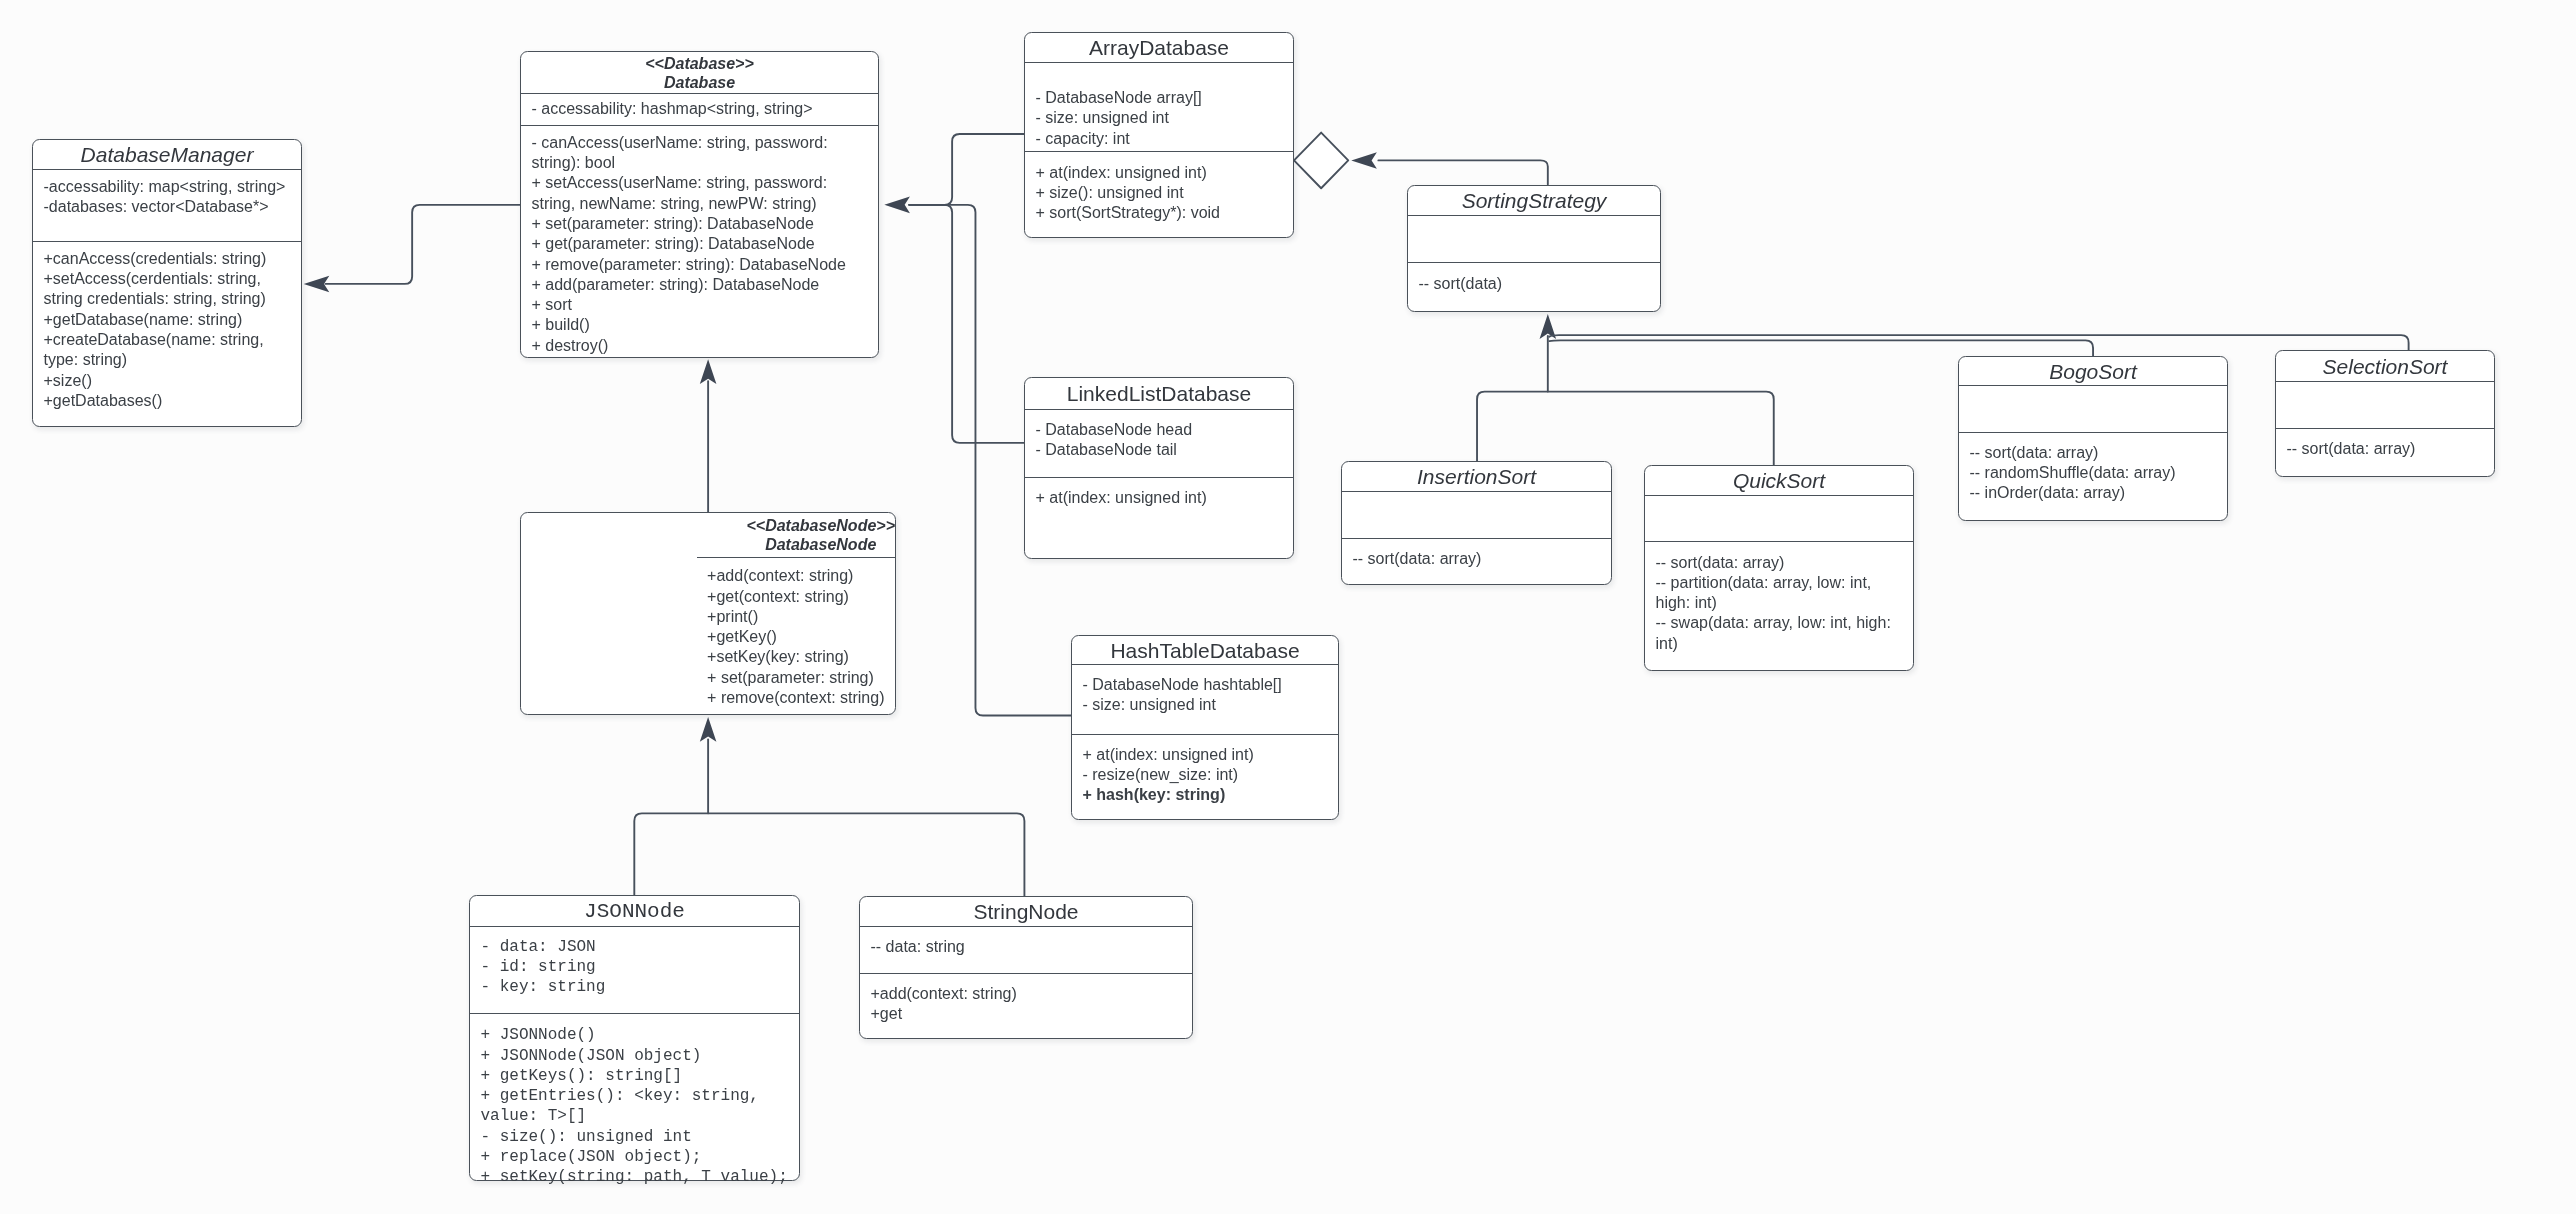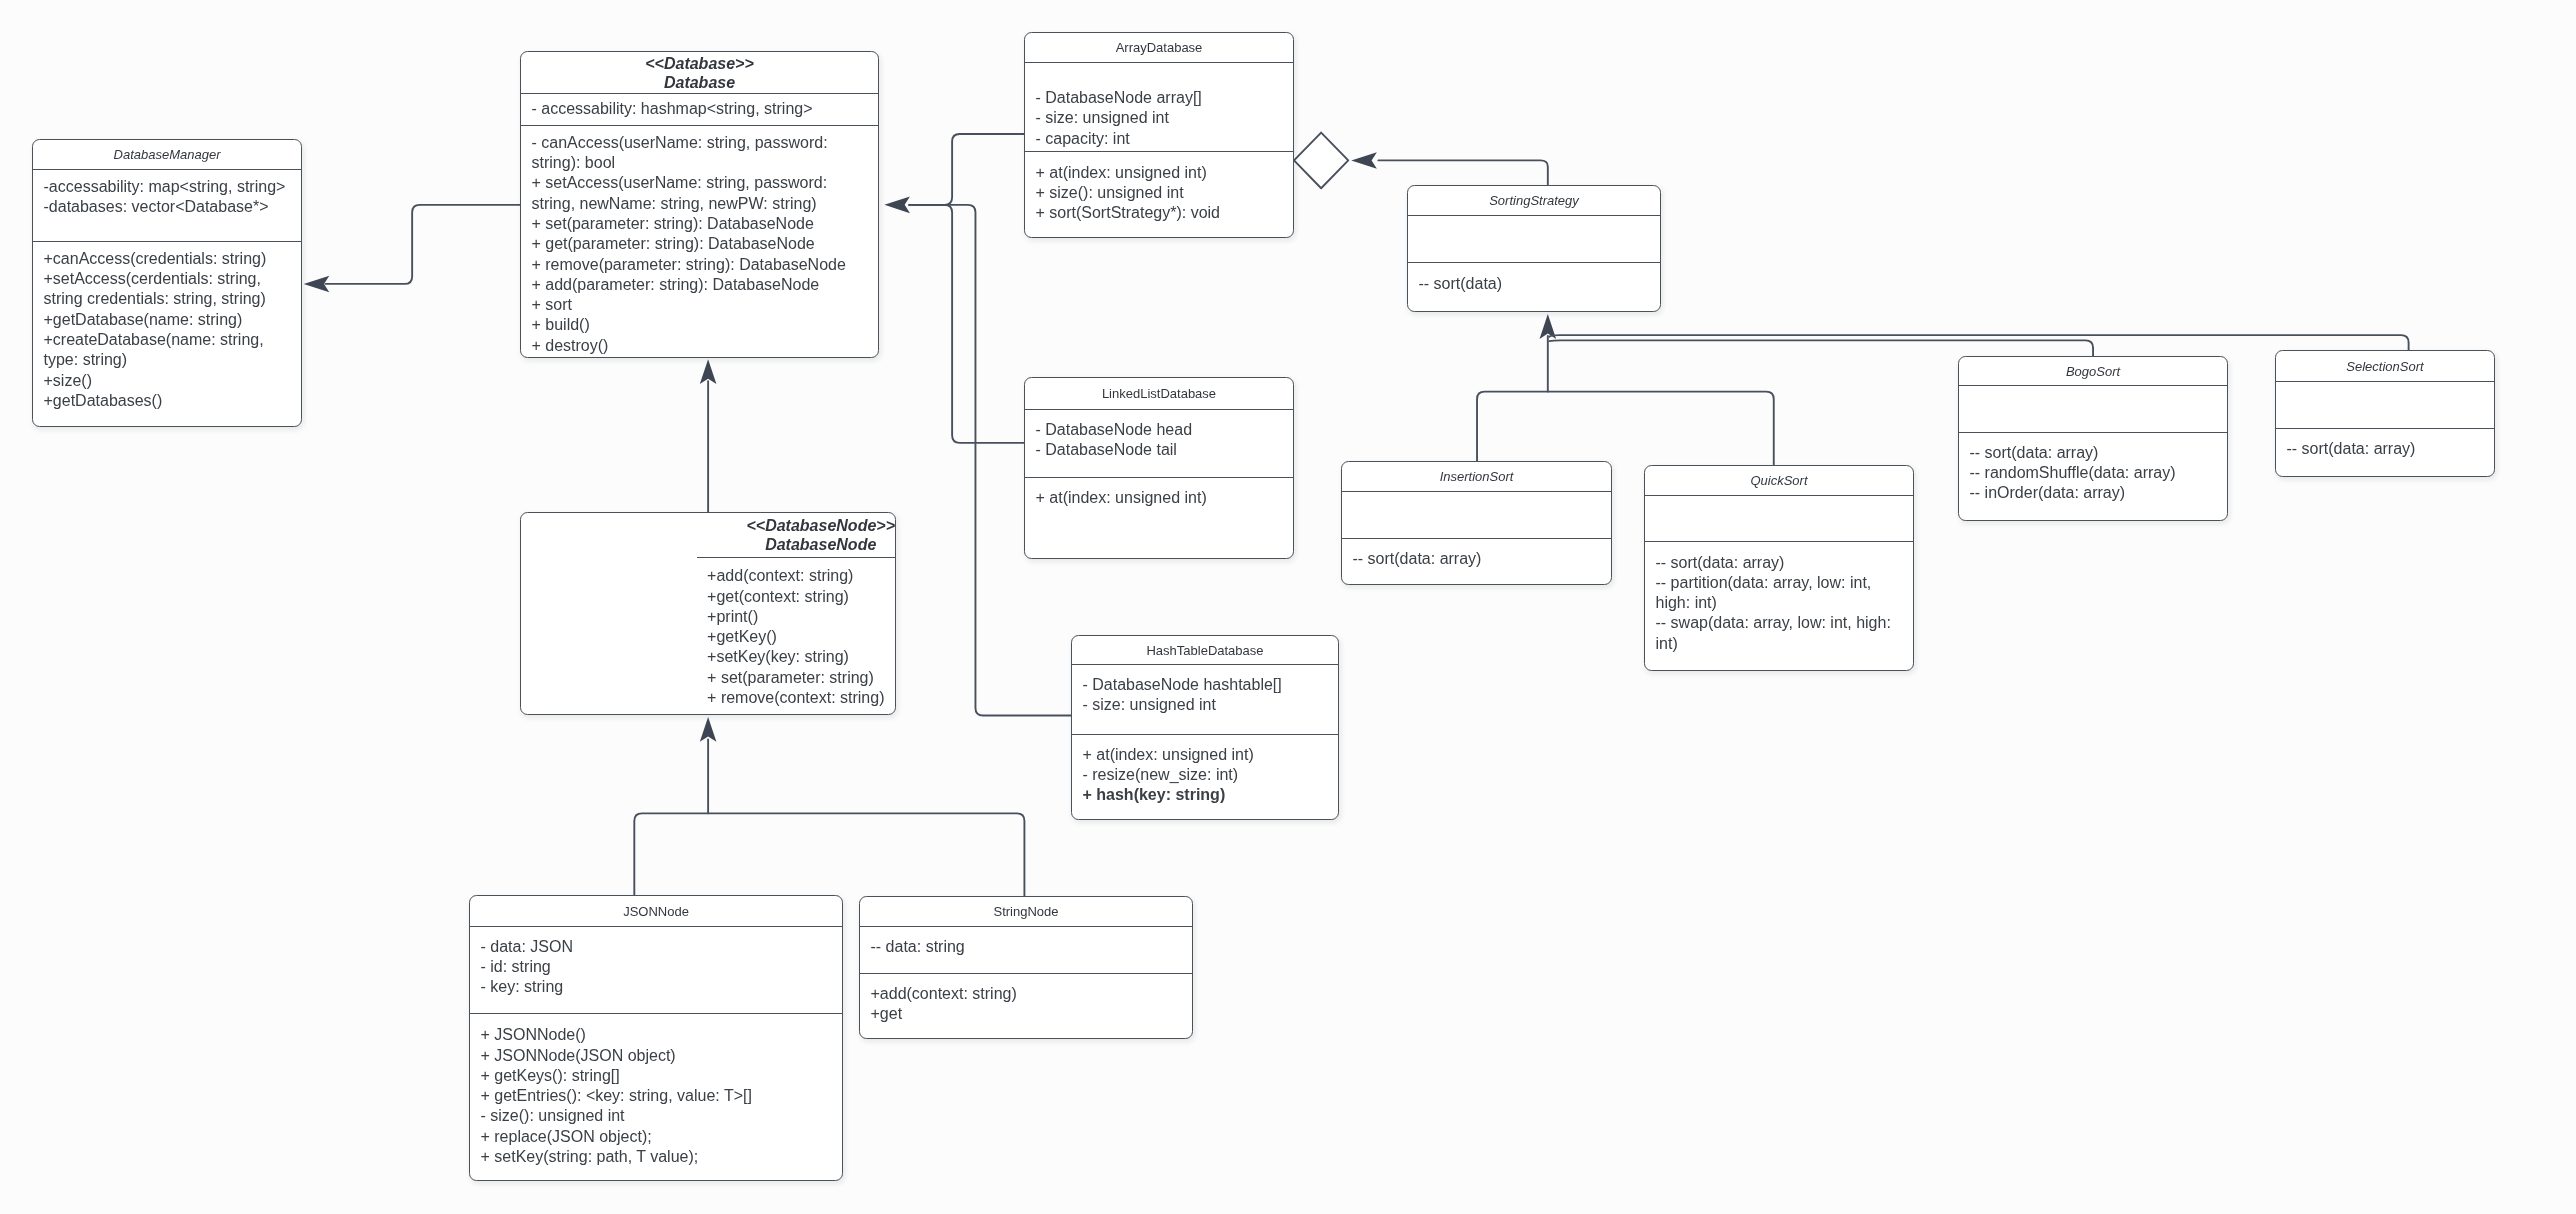--- a/index.html
+++ b/index.html
@@ -15,21 +15,21 @@
     position:absolute;box-sizing:border-box;background:#ffffff;
     border:1.5px solid #4a5159;border-radius:7.5px;
     box-shadow:1.5px 2.3px 5.3px rgba(60,65,75,0.10);
     display:flex;flex-direction:column;
   }
   .title-cell{
     flex:0 0 auto;display:flex;flex-direction:column;align-items:center;justify-content:center;
     font-size:16.6px;color:#33373d;
   }
   .stereotype{font-weight:bold;font-style:italic;font-size:16px;line-height:19px;}
-  .cls-title{font-size:13px;line-height:19px;}
+  .cls-title{font-size:21px;line-height:19px;}
   .cls-title.italic{font-style:italic;}
   .cls-title.bold-italic{font-weight:bold;font-style:italic;font-size:16px;}
   .attrs-cell,.methods-cell{
     box-sizing:border-box;border-top:1.5px solid #4a5159;padding-top:6.8px;flex:0 0 auto;
   }
   .methods-cell{flex:1 1 auto;}
   .line{font-size:16px;line-height:20.3px;padding:0 10.5px;word-wrap:break-word;}
   .line.bold{font-weight:bold;}
 </style>
 </head>
@@ -232,21 +232,21 @@
       <div class="line">+add(context: string)</div>
       <div class="line">+get(context: string)</div>
       <div class="line">+print()</div>
       <div class="line">+getKey()</div>
       <div class="line">+setKey(key: string)</div>
       <div class="line">+ set(parameter: string)</div>
       <div class="line">+ remove(context: string)</div>
     </div>
   </div>
 
-  <div class="uml-class" style="left:469px;top:895px;width:374px;height:286px;">
+  <div class="uml-class" style="left:469px;top:895px;width:331px;height:286px;font-family:Liberation Mono, monospace;">
     <div class="title-cell" style="height:30px;">
       <div class="cls-title">JSONNode</div>
     </div>
     <div class="attrs-cell" style="height:87px;padding-top:9.8px;">
       <div class="line">- data: JSON</div>
       <div class="line">- id: string</div>
       <div class="line">- key: string</div>
     </div>
     <div class="methods-cell" style="padding-top:11.3px;">
       <div class="line">+ JSONNode()</div>

